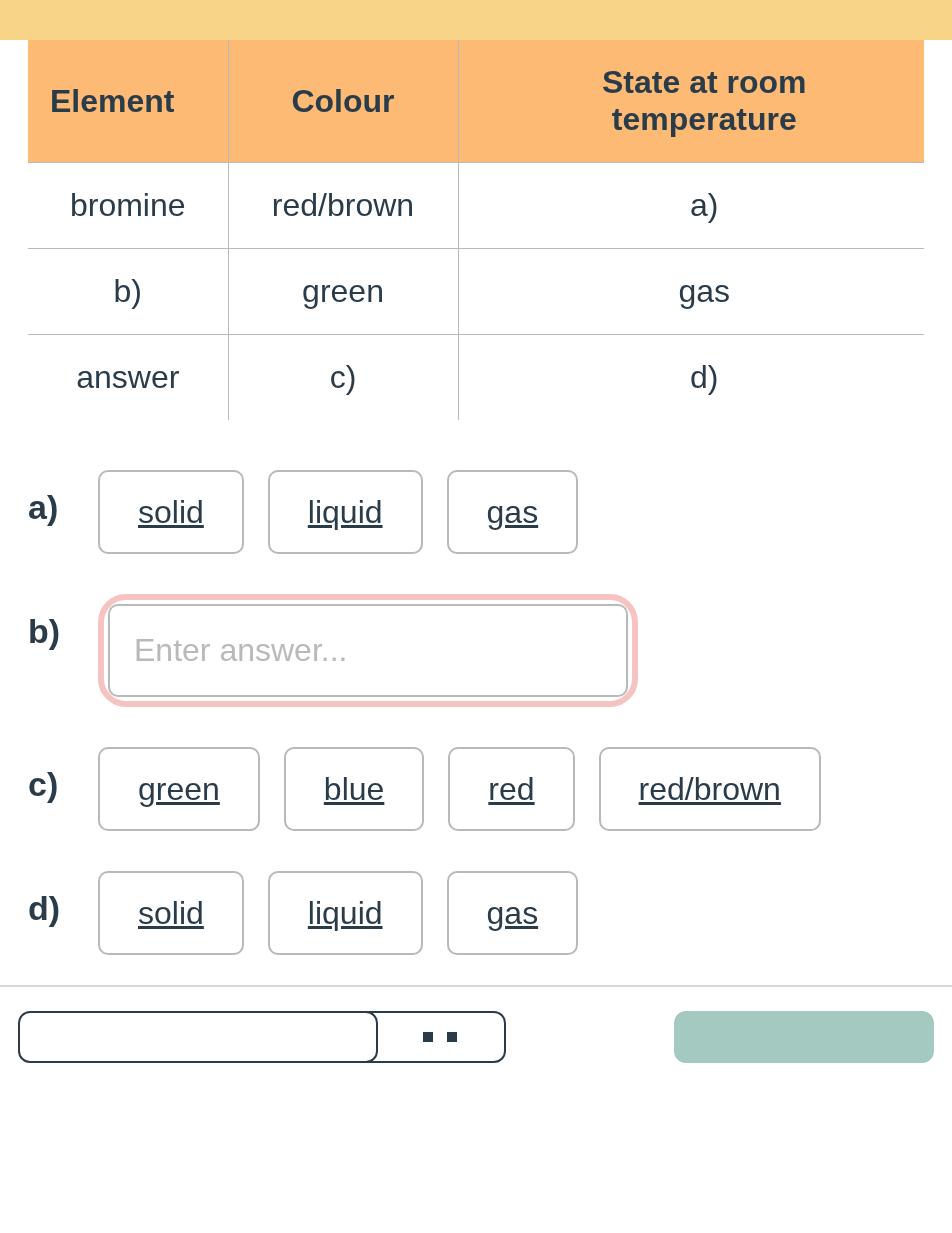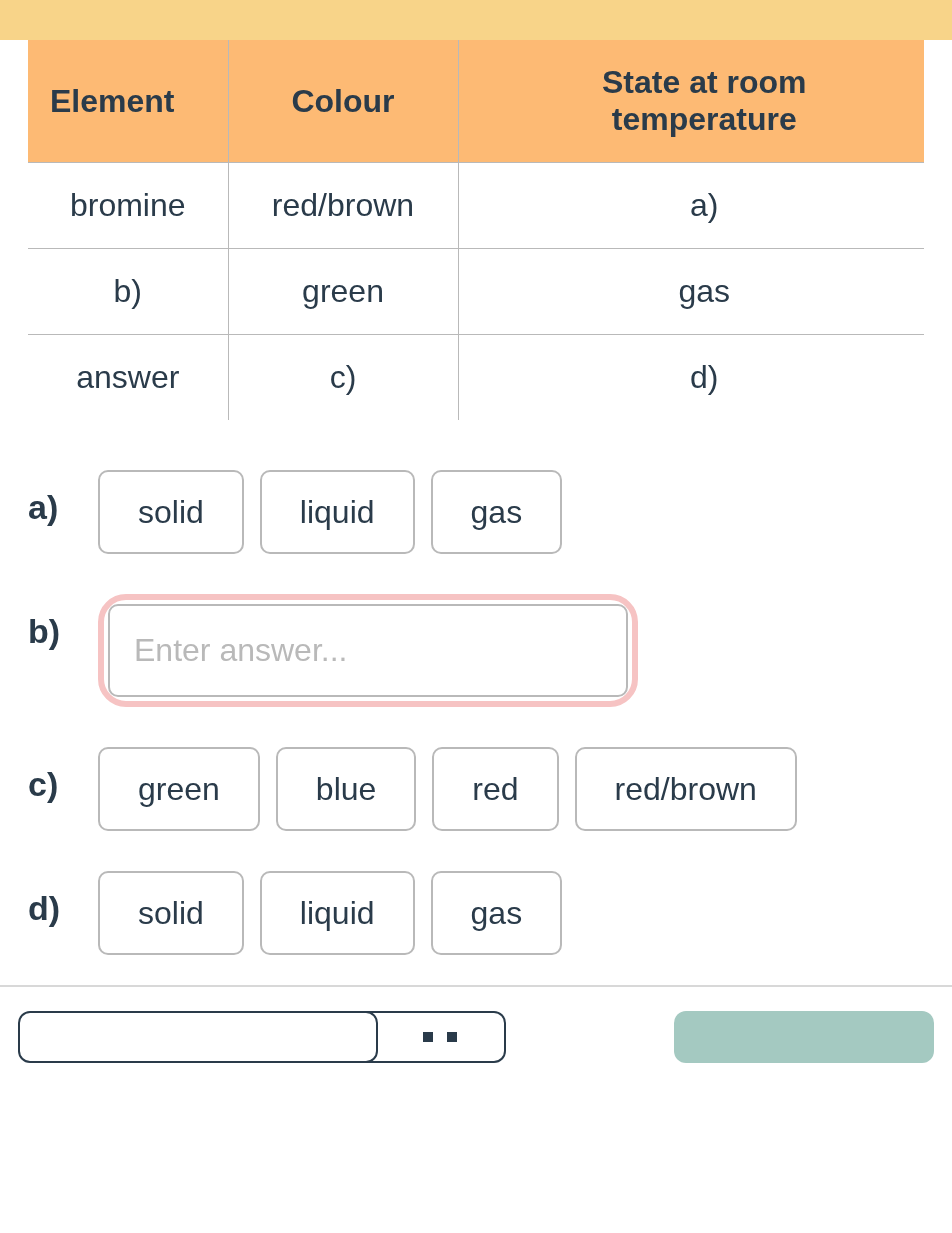--- a/index.html
+++ b/index.html
@@ -51,22 +51,23 @@
     .group-label {
       width: 70px;
       font-size: 34px;
       font-weight: 700;
       color: #2a3b4a;
       padding-top: 18px;
     }
     .options {
       display: flex;
       flex-wrap: wrap;
-      gap: 16px;
+      gap: 24px;
       flex: 1;
+      text-decoration: underline;
     }
     .option {
       border: 2px solid #b9b9b9;
       border-radius: 10px;
       background: #fff;
       padding: 24px 38px;
       font-size: 32px;
       color: #2a3b4a;
       cursor: pointer;
       line-height: 1;

